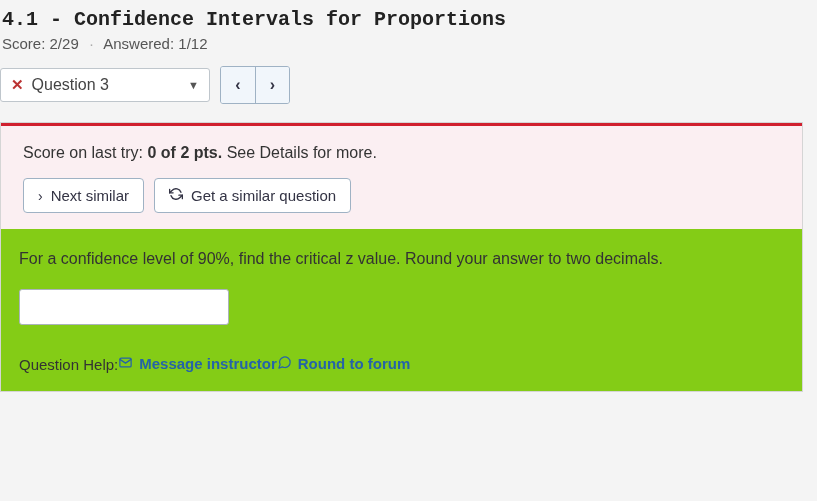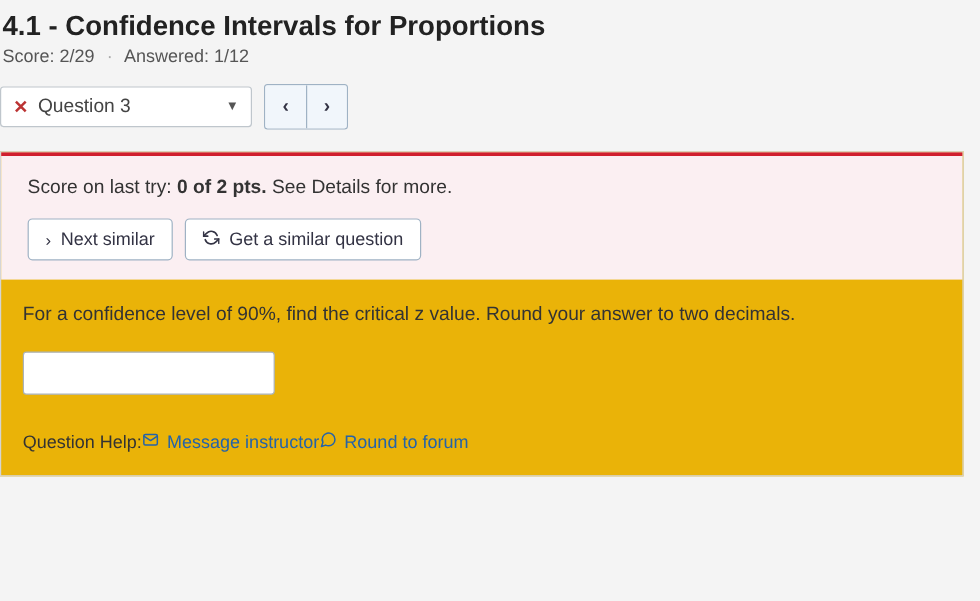--- a/index.html
+++ b/index.html
@@ -6,24 +6,25 @@
   body {
     font-family: "Helvetica Neue", Arial, sans-serif;
     background: #f4f4f4;
     color: #333;
     width: 817px;
     height: 501px;
     overflow: hidden;
     padding: 8px 14px 0 0;
   }
   .page-title {
-    font-size: 23px;
+    font-size: 20px;
     font-weight: 700;
     color: #222;
     margin: 0 0 4px 2px;
+    font-family: Liberation Mono, monospace;
   }
   .score-line {
     font-size: 15px;
     color: #555;
     margin: 0 0 14px 2px;
   }
   .score-line .sep { margin: 0 6px; color: #aaa;}
   .qnav {
     display: flex;
     align-items: center;
@@ -58,21 +59,21 @@
     width:34px; height:36px;
     display:flex; align-items:center; justify-content:center;
     font-size:16px; font-weight:700; color:#334;
     background:#f1f6fb;
     cursor:pointer;
   }
   .arrow-btn + .arrow-btn { border-left:1px solid #9fb2c4; }
 
   .question-panel {
     border:1px solid #d5d5d5;
-    background:#eab308;
+    background:#84cc16;
   }
   .feedback {
     border-top: 3px solid #d01f2e;
     background: #fbeff2;
     padding: 18px 22px 16px 22px;
   }
   .feedback-title {
     font-size: 16px;
     color: #333;
     margin-bottom: 16px;
@@ -113,23 +114,23 @@
   .help-row {
     margin-top: 30px;
     font-size:15px;
     color:#333;
     display:flex;
     align-items:center;
   }
   .help-link {
     color:#2563a8;
     display:inline-flex;
-    align-items:center;
     gap:6px;
     cursor:pointer;
+    font-weight:bold;
   }
   .help-link svg { width:15px; height:15px; }
 </style>
 </head>
 <body>
 
 <h1 class="page-title">4.1 - Confidence Intervals for Proportions</h1>
 
 <div class="score-line">
   <span>Score:</span>

